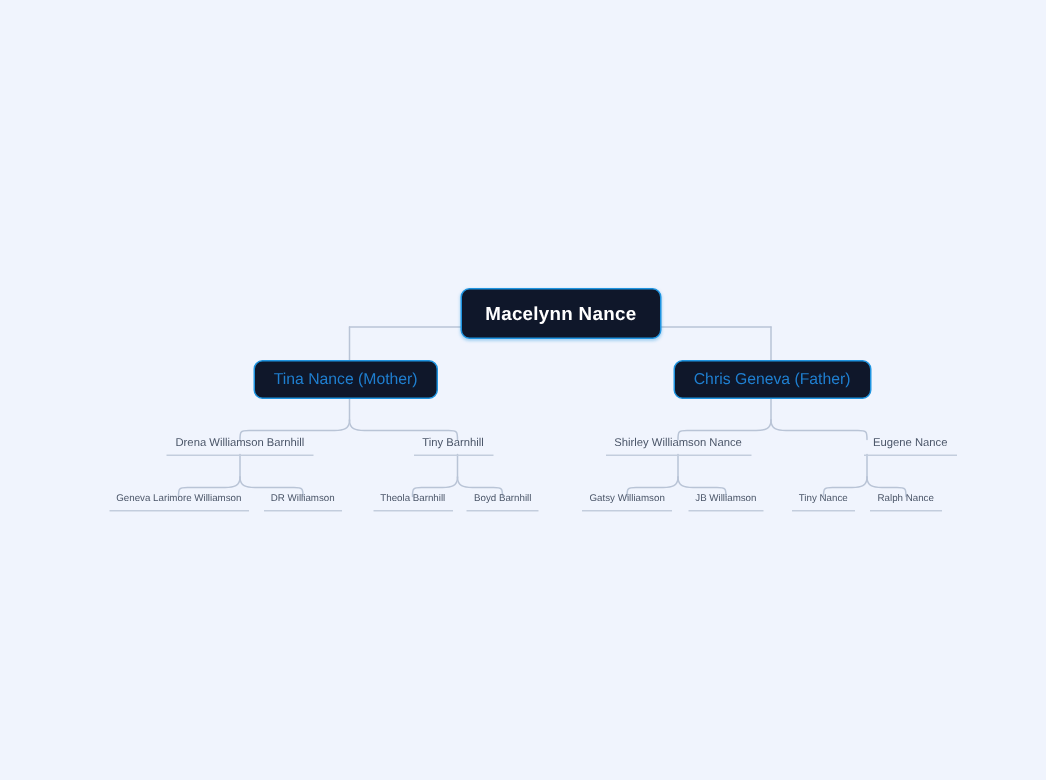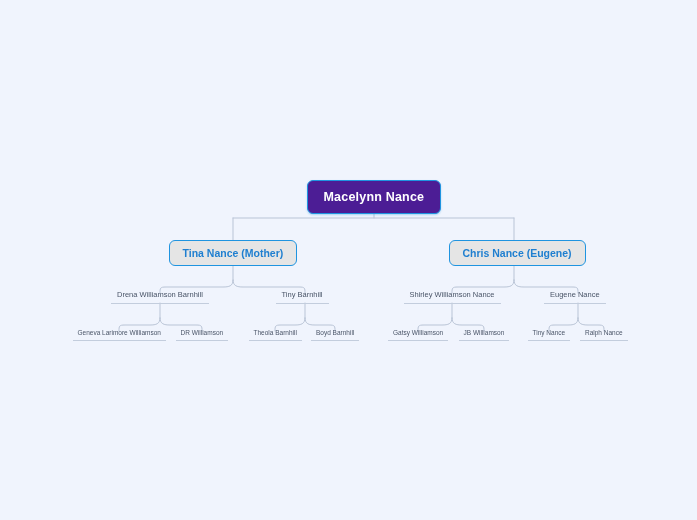--- a/index.html
+++ b/index.html
@@ -22,38 +22,39 @@
     height: 520px;
   }
   .node {
     position: absolute;
     box-sizing: border-box;
     white-space: nowrap;
     text-align: center;
   }
   
   .node-root {
-    background: #4c1d95;
+    background: #0f172a;
     border: 1px solid #1f94e0;
     border-radius: 6px;
     color: #ffffff;
     font-size: 12.5px;
     font-weight: bold;
     letter-spacing: 0.2px;
     padding: 9px 16px;
     box-shadow: 0 1px 2px rgba(31, 148, 224, 0.35);
+    margin-top: 12px;
   }
   
   .node-parent {
-    background: #e5e5e5;
+    background: #0f172a;
     border: 1.5px solid #1f94e0;
     border-radius: 6px;
     color: #1f7fd0;
     font-size: 10.5px;
-    font-weight: bold;
+    font-weight: normal;
     padding: 6px 13px;
     text-align: center;
   }
   
   .node-grand {
     color: #4a5568;
     font-size: 7.5px;
     padding: 2px 6px 4px 6px;
     border-bottom: 1px solid #c3cddd;
   }
@@ -98,26 +99,26 @@
 
     <path d="M578,303 L578,318"></path>
     <path d="M578,318 C578,324 574,325 568,325 L555,325 C549,325 549,326 549,331"></path>
     <path d="M578,318 C578,324 582,325 588,325 L598,325 C604,325 604,326 604,331"></path>
   </g>
 </svg>
 
 <div class="node node-root" style="left: 306.5px; top: 180px;">Macelynn Nance</div>
 
 <div class="node node-parent" style="left: 168.5px; top: 240px;">Tina Nance (Mother)</div>
-<div class="node node-parent" style="left: 448.5px; top: 240px;">Chris Nance (Eugene)</div>
+<div class="node node-parent" style="left: 448.5px; top: 240px;">Chris Geneva (Father)</div>
 
 <div class="node node-grand" style="left: 111px; top: 288px;">Drena Williamson Barnhill</div>
 <div class="node node-grand" style="left: 275.5px; top: 288px;">Tiny Barnhill</div>
 <div class="node node-grand" style="left: 403.5px; top: 288px; text-align: center;">Shirley Williamson Nance</div>
-<div class="node node-grand" style="left: 544px; top: 288px;">Eugene Nance</div>
+<div class="node node-grand" style="left: 576px; top: 288px;">Eugene Nance</div>
 
 <div class="node node-leaf" style="left: 72.5px; top: 327px;">Geneva Larimore Williamson</div>
 <div class="node node-leaf" style="left: 175.5px; top: 327px;">DR Williamson</div>
 <div class="node node-leaf" style="left: 248.5px; top: 327px;">Theola Barnhill</div>
 <div class="node node-leaf" style="left:311px; top:327px;">Boyd Barnhill</div>
 <div class="node node-leaf" style="left: 388px; top: 327px;">Gatsy Williamson</div>
 <div class="node node-leaf" style="left: 458.5px; top: 327px;">JB Williamson</div>
 <div class="node node-leaf" style="left: 527.5px; top: 327px;">Tiny Nance</div>
 <div class="node node-leaf" style="left: 580px; top: 327px;">Ralph Nance</div>
 

